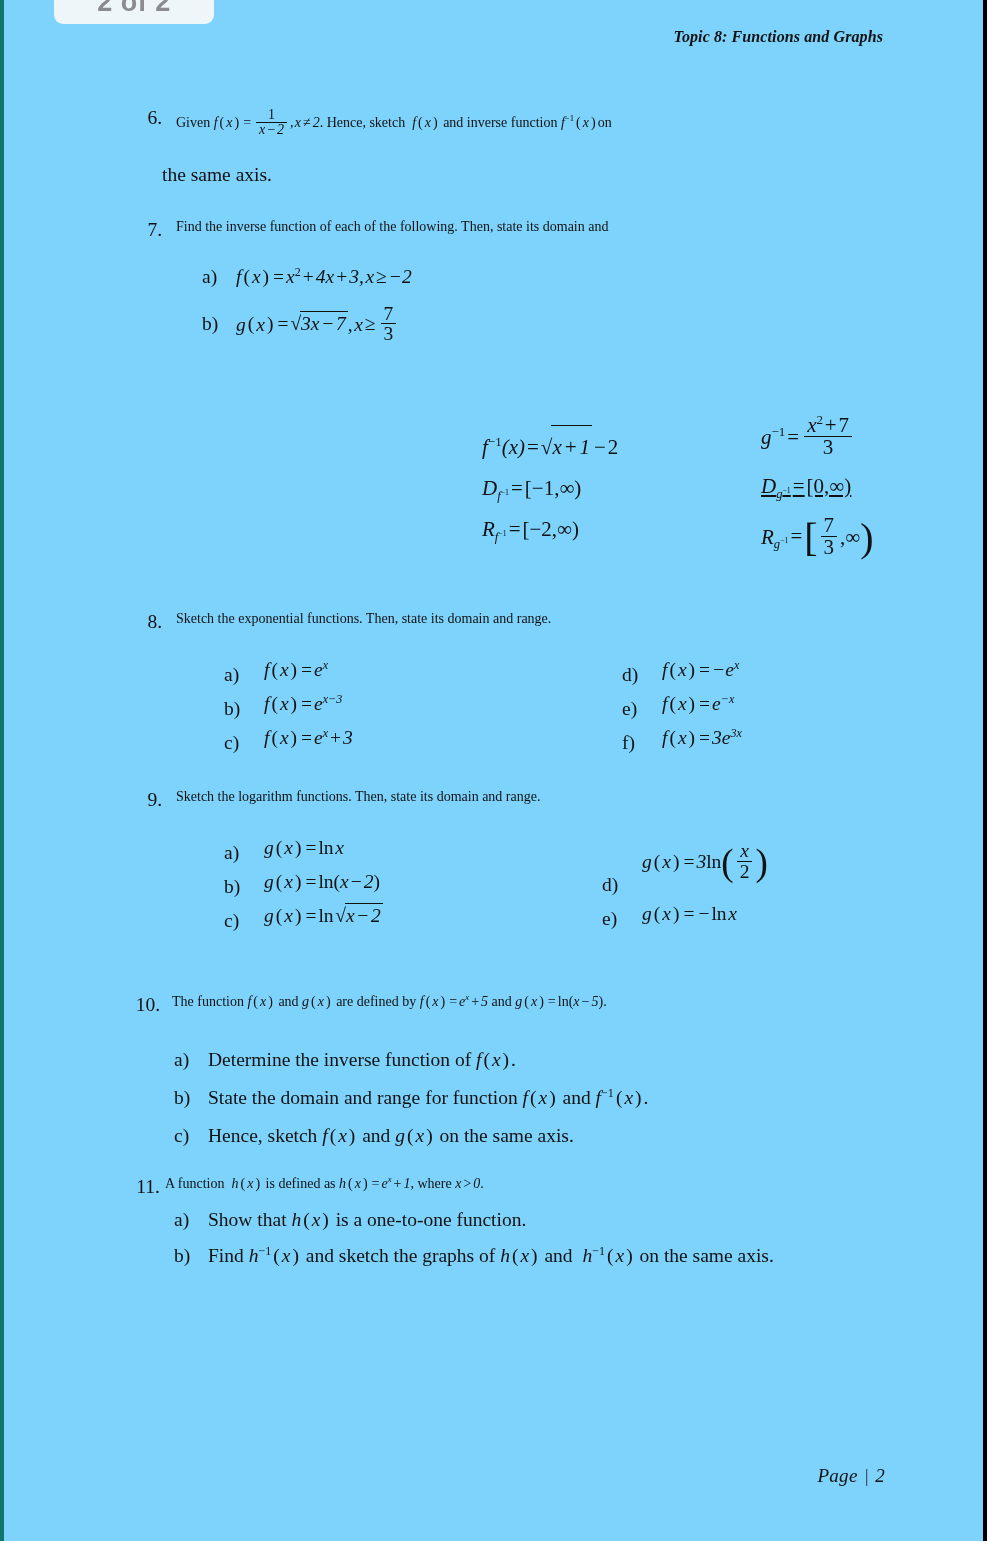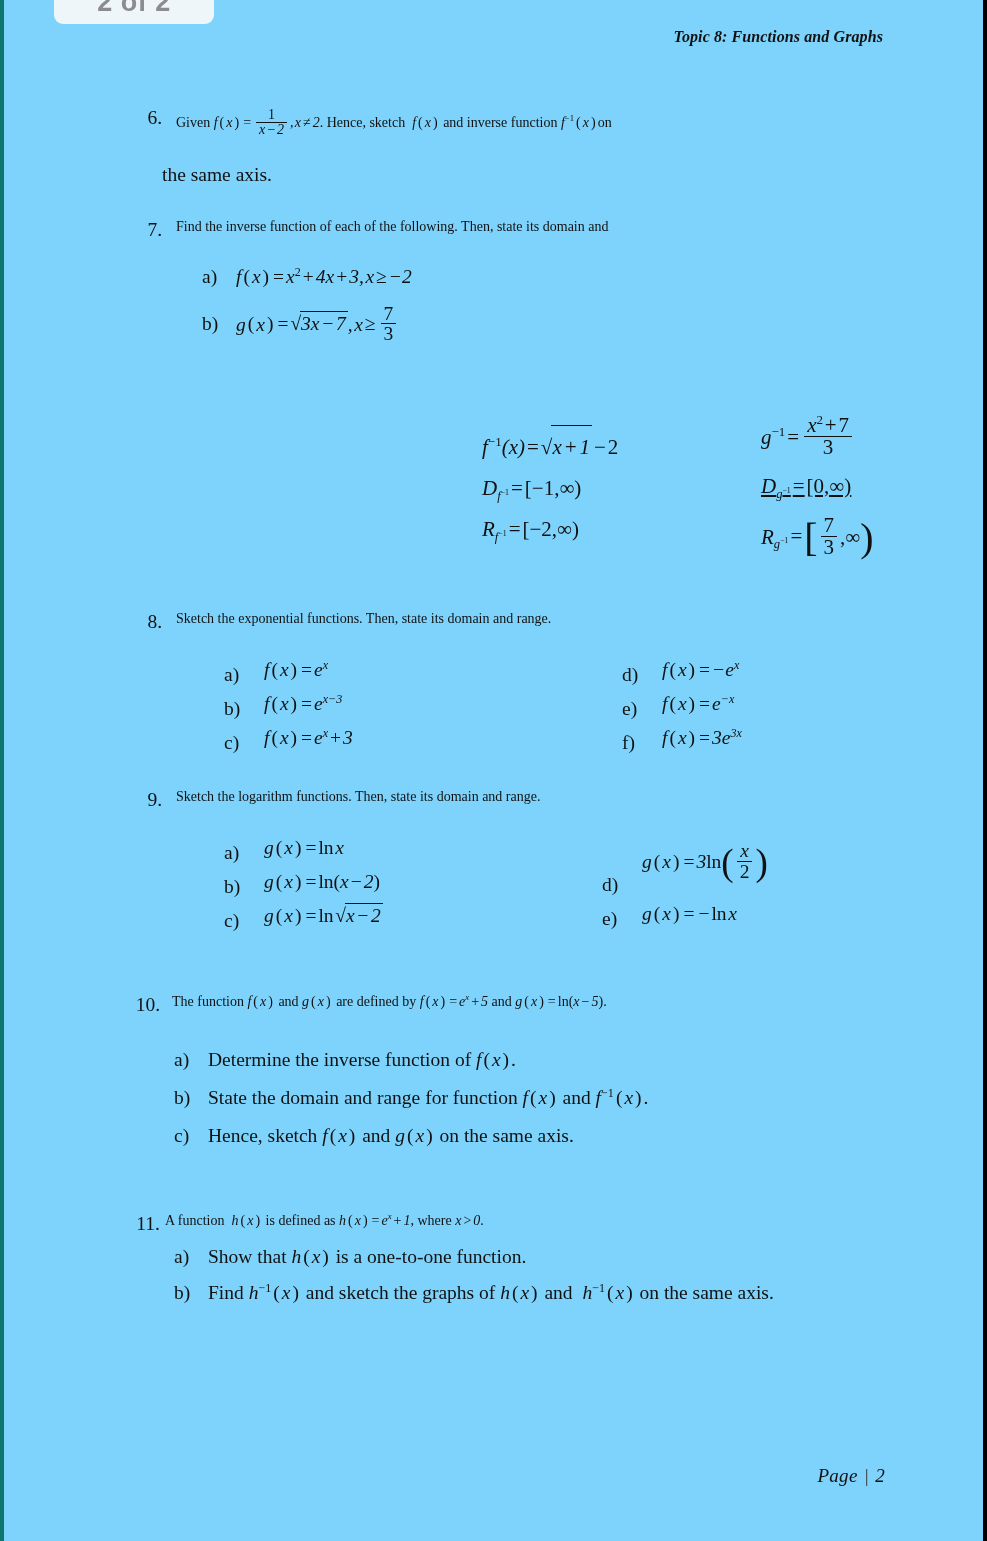--- a/index.html
+++ b/index.html
@@ -182,21 +182,21 @@
   #q9 .li-tall { height: 52px; align-items: flex-end; }
   #q9 .li-tall .body { top: -14px; }
 
   
   #q10 { top: 995px; left: 112px; right: 50px; }
   #q10 .subs { margin-top: 34px; margin-left: 58px; }
   #q10 .sub { display: flex; margin-bottom: 16px; font-size: 19.5px; }
   #q10 .sub .lab { width: 34px; flex: 0 0 auto; }
 
   
-  #q11 { top: 1214px; left: 112px; right: 50px; }
+  #q11 { top: 1177px; left: 112px; right: 50px; }
   #q11 .subs { margin-top: 12px; margin-left: 58px; }
   #q11 .sub { display: flex; margin-bottom: 14px; font-size: 19.5px; }
   #q11 .sub .lab { width: 34px; flex: 0 0 auto; }
 
   
   #doc-footer {
     position: absolute;
     bottom: 54px;
     right: 98px;
     font-style: italic;

